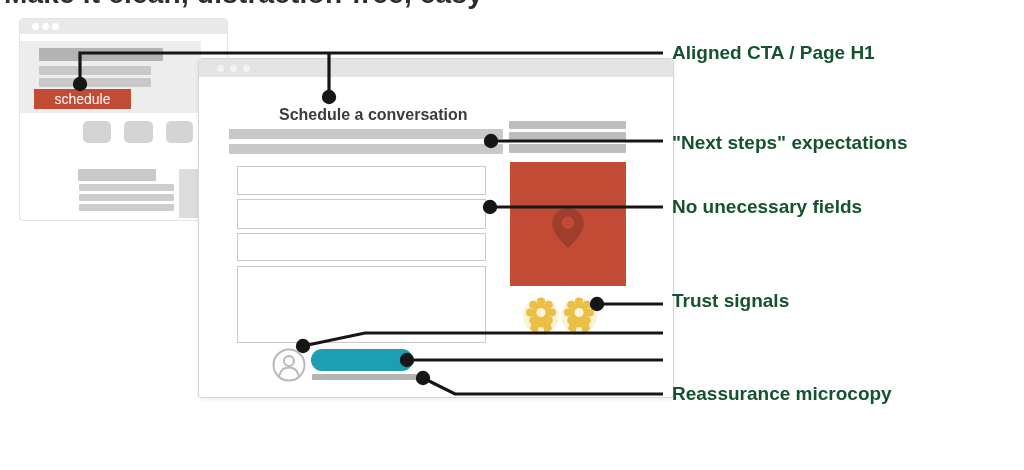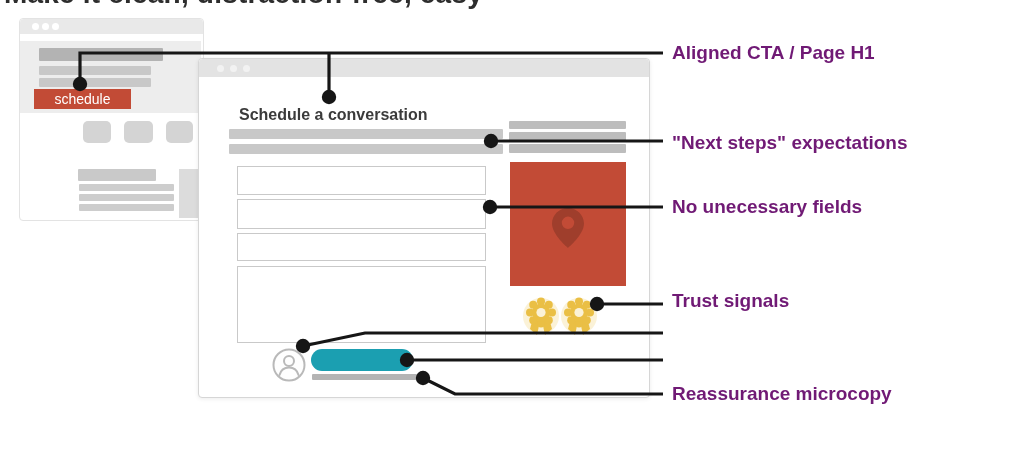--- a/index.html
+++ b/index.html
@@ -12,48 +12,48 @@
   
   #cropped-heading{
     left:4px;top:0;width:640px;height:11px;overflow:hidden;
   }
   #cropped-heading span{
     display:block;margin-top:-22px;font-size:28px;font-weight:bold;color:#2d2d2d;
     white-space:nowrap;letter-spacing:.2px;
   }
 
   
-  .win{background:#ffffff;border:1px solid #dcdcdc;border-radius:4px;}
+  .win{background:#ffffff;border:1px solid #dcdcdc;border-radius:4px;padding-left:24px;}
   .titlebar{background:#e9e9e9;border-radius:4px 4px 0 0;}
   .titlebar .dot{position:absolute;width:7px;height:7px;border-radius:50%;}
   .bar{background:#c8c8c8;border-radius:1px;}
   .bar.dark{background:#b3b3b3;}
   .field{background:#ffffff;border:1px solid #c9c9c9;}
   .tile{background:#d4d4d4;border-radius:5px;}
 
   
   #back-hero{background:#ededed;}
   #schedule-btn{
     background:var(--accent-red,#c24b36);color:#ffffff;border:none;
     font-family:"Liberation Sans",sans-serif;font-size:14px;
     display:flex;align-items:center;justify-content:center;cursor:pointer;
   }
 
   
-  #front-title{font-size:16px;font-weight:bold;color:#3b3b3b;white-space:nowrap;}
+  #front-title{font-size:16px;font-weight:bold;color:#3b3b3b;white-space:nowrap;margin-left:40px;}
   #front-win{box-shadow:0 1px 4px rgba(0,0,0,.08);}
   #map-block{background:var(--accent-red,#c24b36);}
   #cta-pill{
     background:var(--accent-teal,#1b9fb1);border:none;border-radius:11px;cursor:pointer;
   }
 
   
   .annotation{
     left:672px;width:345px;height:24px;line-height:24px;
-    font-size:19px;font-weight:bold;color:#701a75;white-space:nowrap;
+    font-size:19px;font-weight:bold;color:#14532d;white-space:nowrap;
   }
 
   svg{display:block;}
   #connector-overlay{pointer-events:none;}
 </style>
 </head>
 <body>
 
 <div id="canvas">
 

